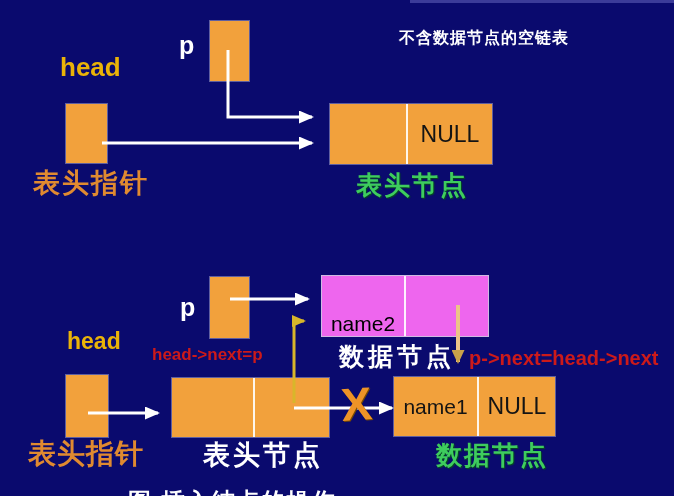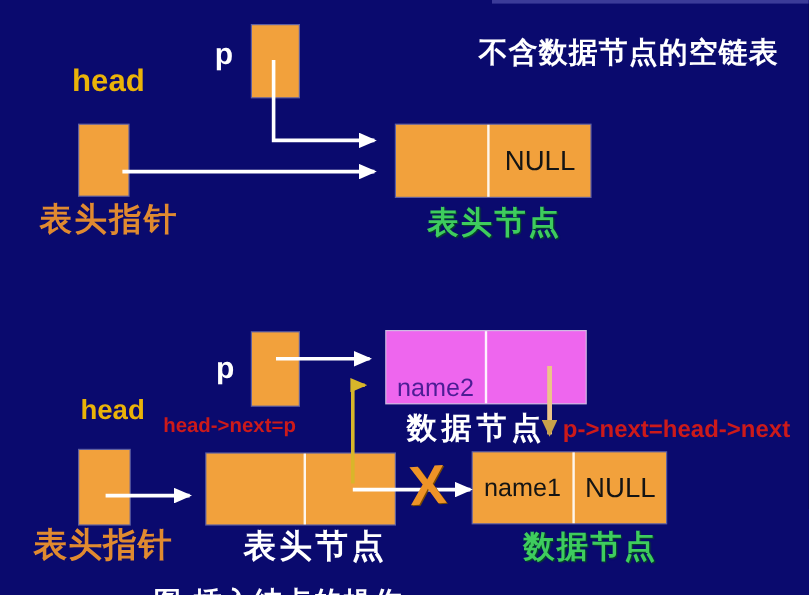--- a/index.html
+++ b/index.html
@@ -32,39 +32,39 @@
   .divider{
     position:absolute;top:0;bottom:0;width:2px;
     background:rgba(255,255,255,.9);
   }
   .cell{
     position:absolute;top:0;bottom:0;
     display:flex;align-items:center;justify-content:center;
     font-weight:normal;
   }
   .cell-dark{color:#141414;}
-  .cell-navy{color:#4c1d95;margin-top:36px;}
+  .cell-navy{color:#000000;margin-top:36px;}
   svg.overlay{position:absolute;left:0;top:0;z-index:5;pointer-events:none;}
   .cross{
     position:absolute;z-index:6;
     font-weight:bold;color:#ee9327;
     font-size:46px;line-height:1;
     transform:rotate(-4deg);
     text-shadow:1px 1px 0 #7a4a00;
   }
   .topstrip{background:#3b3b99;}
 </style>
 </head>
 <body>
 
 <div class="slide">
 
   <div class="abs topstrip" style="left:410px;top:0;width:264px;height:3px;"></div>
 
-  <div class="lbl white" style="left:399px;top:28px;font-size:24px;letter-spacing:1px;">不含数据节点的空链表</div>
+  <div class="lbl white" style="left:399px;top:28px;font-size:16px;letter-spacing:1px;">不含数据节点的空链表</div>
 
   <div class="lbl white" style="left:179px;top:31px;font-size:25px;">p</div>
   <div class="node-box" style="left:210px;top:21px;width:39px;height:60px;"></div>
 
   <div class="lbl head-text" style="left:60px;top:52px;font-size:26px;">head</div>
   <div class="node-box" style="left:66px;top:104px;width:41px;height:59px;"></div>
   <div class="lbl orange-text" style="left:33px;top:165px;font-size:27px;letter-spacing:2px;">表头指针</div>
 
   <div class="node-box" style="left:330px;top:104px;width:162px;height:60px;">
     <div class="divider" style="left:76px;"></div>
@@ -85,21 +85,21 @@
     <div class="divider" style="left:81px;"></div>
   </div>
   <div class="lbl white" style="left:203px;top:437px;font-size:27px;letter-spacing:3px;">表头节点</div>
 
   <div class="node-box pink" style="left:322px;top:276px;width:166px;height:60px;">
     <div class="divider" style="left:82px;"></div>
     <div class="cell cell-navy" style="left:0;width:82px;font-size:21px;">name2</div>
   </div>
   <div class="lbl white" style="left:339px;top:340px;font-size:25px;letter-spacing:4px;">数据节点</div>
 
-  <div class="lbl red-text" style="left:136px;top:345px;font-size:17px;">head-&gt;next=p</div>
+  <div class="lbl red-text" style="left:152px;top:345px;font-size:17px;">head-&gt;next=p</div>
   <div class="lbl red-text" style="left:469px;top:347px;font-size:20px;">p-&gt;next=head-&gt;next</div>
 
   <div class="node-box" style="left:394px;top:377px;width:161px;height:59px;">
     <div class="divider" style="left:83px;"></div>
     <div class="cell cell-dark" style="left:0;width:83px;font-size:21px;">name1</div>
     <div class="cell cell-dark" style="left:85px;right:0;font-size:23px;">NULL</div>
   </div>
   <div class="lbl green" style="left:436px;top:438px;font-size:26px;letter-spacing:2px;">数据节点</div>
 
   <div class="cross" style="left:341px;top:381px;">X</div>

